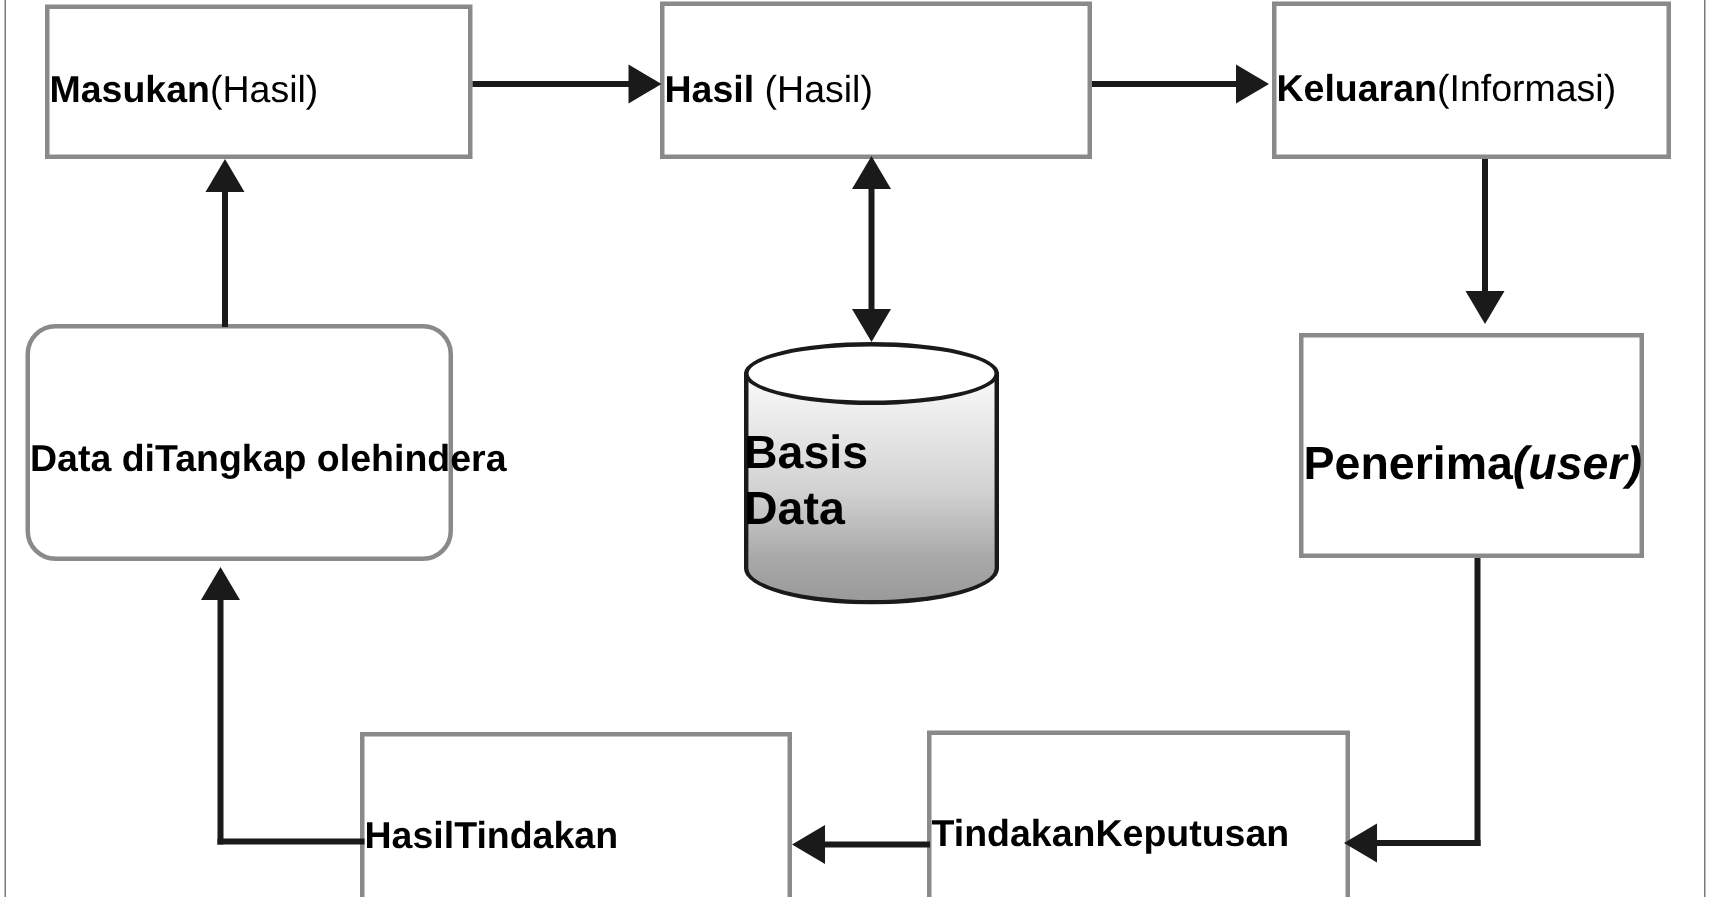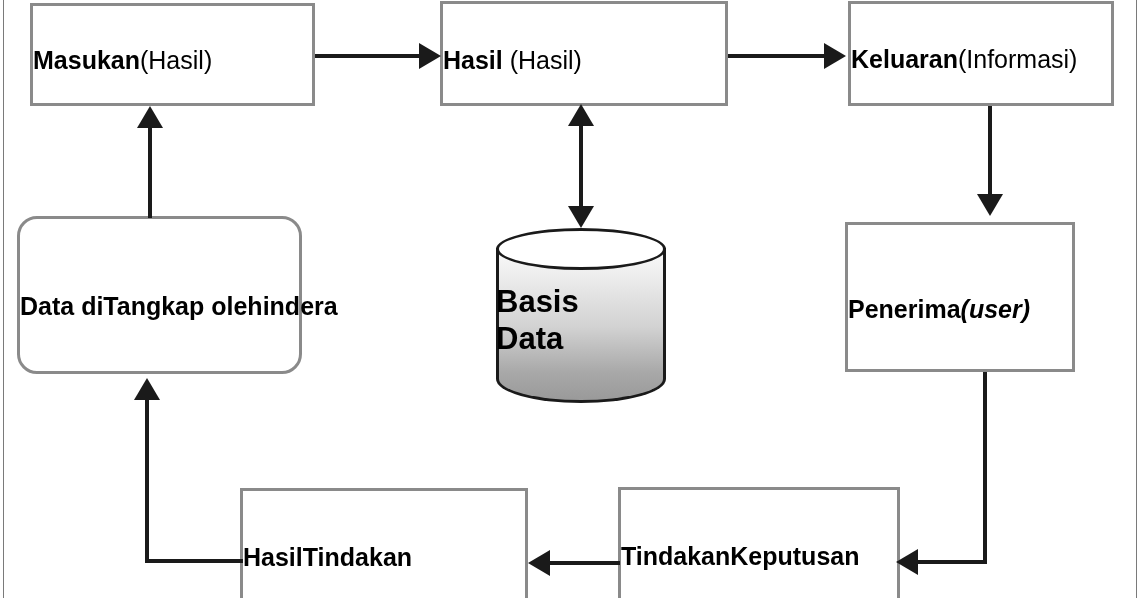--- a/index.html
+++ b/index.html
@@ -45,21 +45,21 @@
   }
   .b   { font-weight: bold; }
   .r   { font-weight: normal; }
   .bi  { font-weight: bold; font-style: italic; }
 
   
   #box-masukan      { left: 30px;  top: 3px;   width: 285px; height: 103px; padding-top: 12px; font-size: 25px; }
   #box-proses       { left: 440px; top: 1px;   width: 288px; height: 105px; padding-top: 14px; font-size: 25px; }
   #box-keluaran     { left: 848px; top: 1px;   width: 266px; height: 105px; padding-top: 12px; font-size: 25px; }
   #box-indera       { left: 17px;  top: 216px; width: 285px; height: 158px; padding-top: 22px; font-size: 25px; border-radius: 20px; }
-  #box-penerima     { left: 845px; top: 222px; width: 230px; height: 150px; padding-top: 24px; font-size: 25px; }
+  #box-penerima     { left: 866px; top: 222px; width: 230px; height: 150px; padding-top: 24px; font-size: 31px; }
   #box-hasil        { left: 240px; top: 488px; width: 288px; height: 120px; padding-top: 18px; font-size: 25px; }
   #box-keputusan    { left: 618px; top: 487px; width: 282px; height: 121px; padding-top: 18px; font-size: 25px; }
 
   
   #cylinder {
     position: absolute;
     left: 496px;
     top: 228px;
     width: 170px;
     height: 178px;

